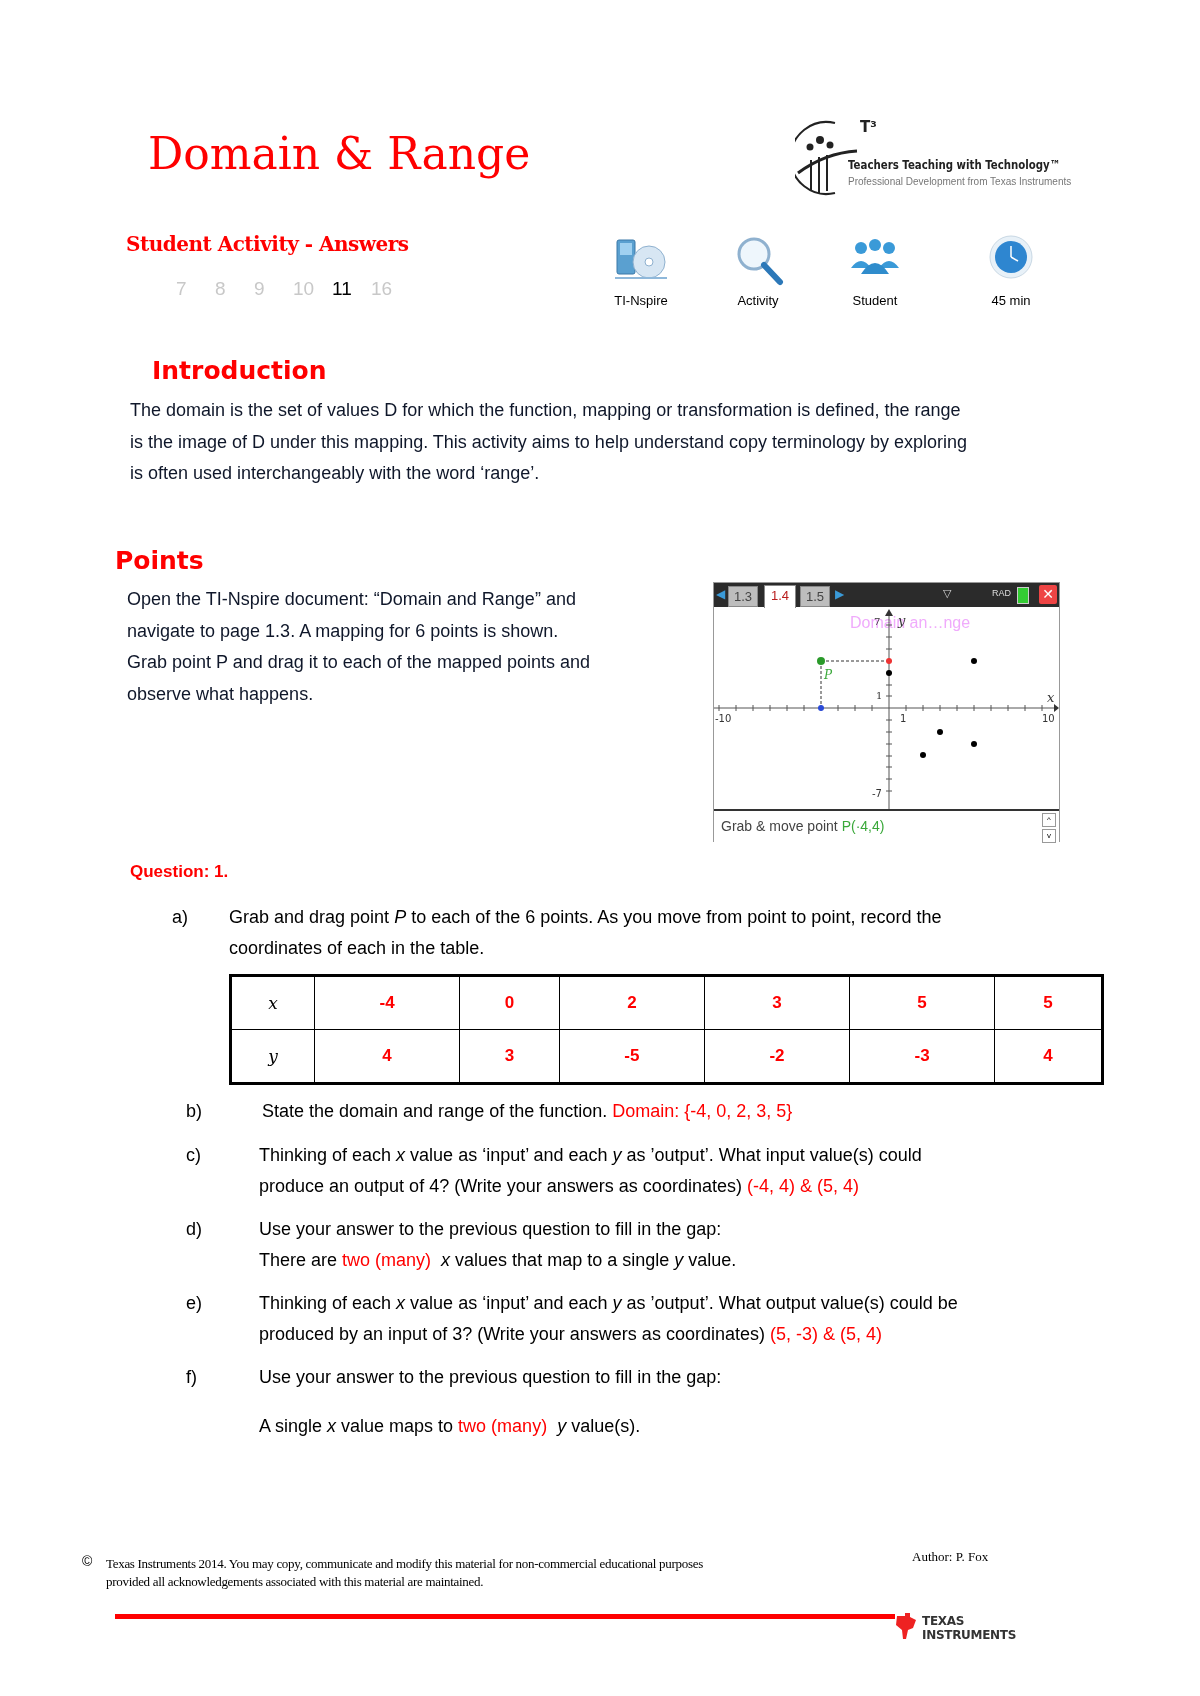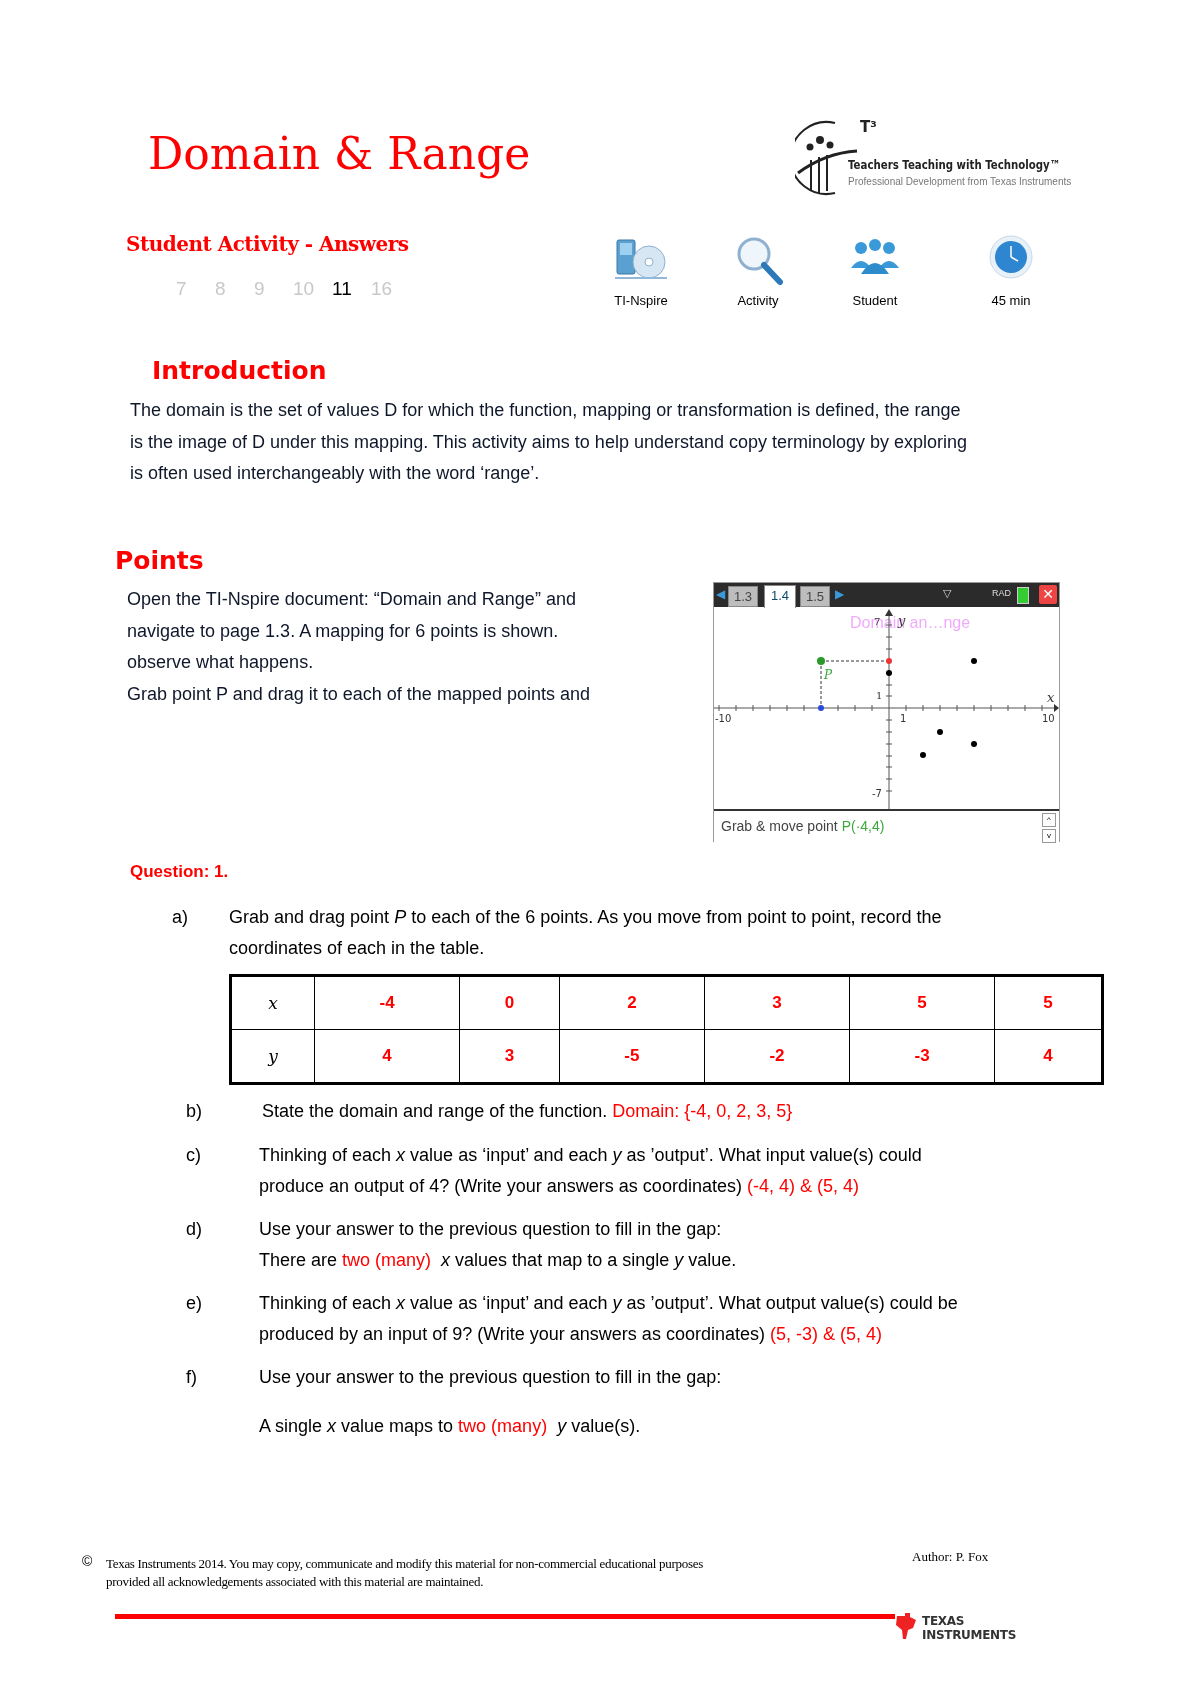--- a/index.html
+++ b/index.html
@@ -23,21 +23,21 @@
   .item { position:absolute; font-size:18px; line-height:31px; }
   .item .letter { position:absolute; left:0; top:0; }
   .item .txt { position:absolute; left:0; top:0; white-space:nowrap; }
   table.coords { position:absolute; left:229px; top:974px; width:875px; border-collapse:collapse; }
   table.coords td { border:1.5px solid #000; height:50px; text-align:center; font-size:17px; font-weight:bold; color:#ff0000; }
   table.coords td.hdr { color:#000; font-style:italic; font-weight:normal; font-family:"DejaVu Serif", serif; width:80px; }
   table.coords { border:3px solid #000; }
   .calc { left:713px; top:582px; width:345px; height:258px; border:1px solid #999; background:#fff; }
   .calc-top { position:absolute; left:0; top:0; width:345px; height:24px; background:#2b2b2b; }
   .tab { position:absolute; top:3px; height:19px; font-size:13px; color:#444; background:#bdbdbd; text-align:center; line-height:19px; border:1px solid #888; }
-  .tab.active { background:#fff; color:#0c4a6e; top:2px; height:22px; border-bottom:none; }
+  .tab.active { background:#fff; color:#b91c1c; top:2px; height:22px; border-bottom:none; }
   .doc-title { position:absolute; left:136px; top:3px; font-size:16px; color:#f0abfc; white-space:nowrap;margin-top:28px; }
   .rad { position:absolute; left:278px; top:5px; font-size:9px; color:#ddd; }
   .closebtn { position:absolute; left:325px; top:2px; width:18px; height:19px; background:#e44; color:#fff; font-size:14px; line-height:19px; text-align:center; border-radius:2px; }
   .calc-status { position:absolute; left:0; top:226px; width:345px; height:32px; border-top:2px solid #333; background:#fff; }
   .calc-status .st { position:absolute; left:7px; top:7px; font-size:14px; color:#444; white-space:nowrap; }
   .calc-status .st .p { color:#3aa83a; }
   .footer-text { left:106px; top:1555px; font-family:"Liberation Serif", serif; font-size:13px; line-height:18px; letter-spacing:-0.3px; }
   .copyright { left:82px; top:1553px; font-size:14px; }
   .author { left:912px; top:1549px; font-family:"Liberation Serif", serif; font-size:13px; }
   .redbar { left:115px; top:1614px; width:780px; height:5px; background:#ff0000; }
@@ -122,22 +122,22 @@
 <div class="para" style="left:130px;top:395px;width:980px;">
   <div>The domain is the set of values D for which the function, mapping or transformation is defined, the range</div>
   <div>is the image of D under this mapping. This activity aims to help understand copy terminology by exploring</div>
   <div>is often used interchangeably with the word ‘range’.</div>
 </div>
 
 <h2 style="left:115px;top:546px;">Points</h2>
 <div class="para" style="left:127px;top:584px;width:580px;">
   <div>Open the TI-Nspire document: “Domain and Range” and</div>
   <div>navigate to page 1.3.  A mapping for 6 points is shown.</div>
+  <div>Grab point P and drag it to each of the mapped points and</div>
   <div>observe what happens.</div>
-  <div>Grab point P and drag it to each of the mapped points and</div>
 </div>
 
 <div class="abs calc">
   <div class="calc-top">
     <span class="abs" style="left:2px;top:4px;color:#3a9ad8;font-size:12px;">◀</span>
     <div class="tab" style="left:14px;width:28px;">1.3</div>
     <div class="tab active" style="left:50px;width:30px;">1.4</div>
     <div class="tab" style="left:86px;width:28px;">1.5</div>
     <span class="abs" style="left:121px;top:4px;color:#3a9ad8;font-size:12px;">▶</span>
     <div class="doc-title">Domain an…nge</div>
@@ -276,21 +276,21 @@
     <span>There are </span><span class="red">two (many)</span>&nbsp; <i>x</i><span> values that map to a single </span><i>y</i><span> value.</span>
   </div>
 </div>
 
 <div class="item" style="left:186px;top:1288px;width:930px;height:62px;">
   <span class="letter">e)</span>
   <div class="txt" style="left:73px;">
     <span>Thinking of each </span><i>x</i><span> value as ‘input’ and each </span><i>y</i><span> as ’output’. What output value(s) could be</span>
   </div>
   <div class="txt" style="left:73px;top:31px;">
-    <span>produced by an input of 9? (Write your answers as coordinates) </span><span class="red">(5, -3) &amp; (5, 4)</span>
+    <span>produced by an input of 3? (Write your answers as coordinates) </span><span class="red">(5, -3) &amp; (5, 4)</span>
   </div>
 </div>
 
 <div class="item" style="left:186px;top:1362px;width:930px;height:62px;">
   <span class="letter">f)</span>
   <div class="txt" style="left:73px;">Use your answer to the previous question to fill in the gap:</div>
   <div class="txt" style="left:73px;top:31px;margin-top:18px;">
     <span>A single </span><i>x</i><span> value maps to </span><span class="red">two (many)</span>&nbsp; <i>y</i><span> value(s).</span>
   </div>
 </div>

